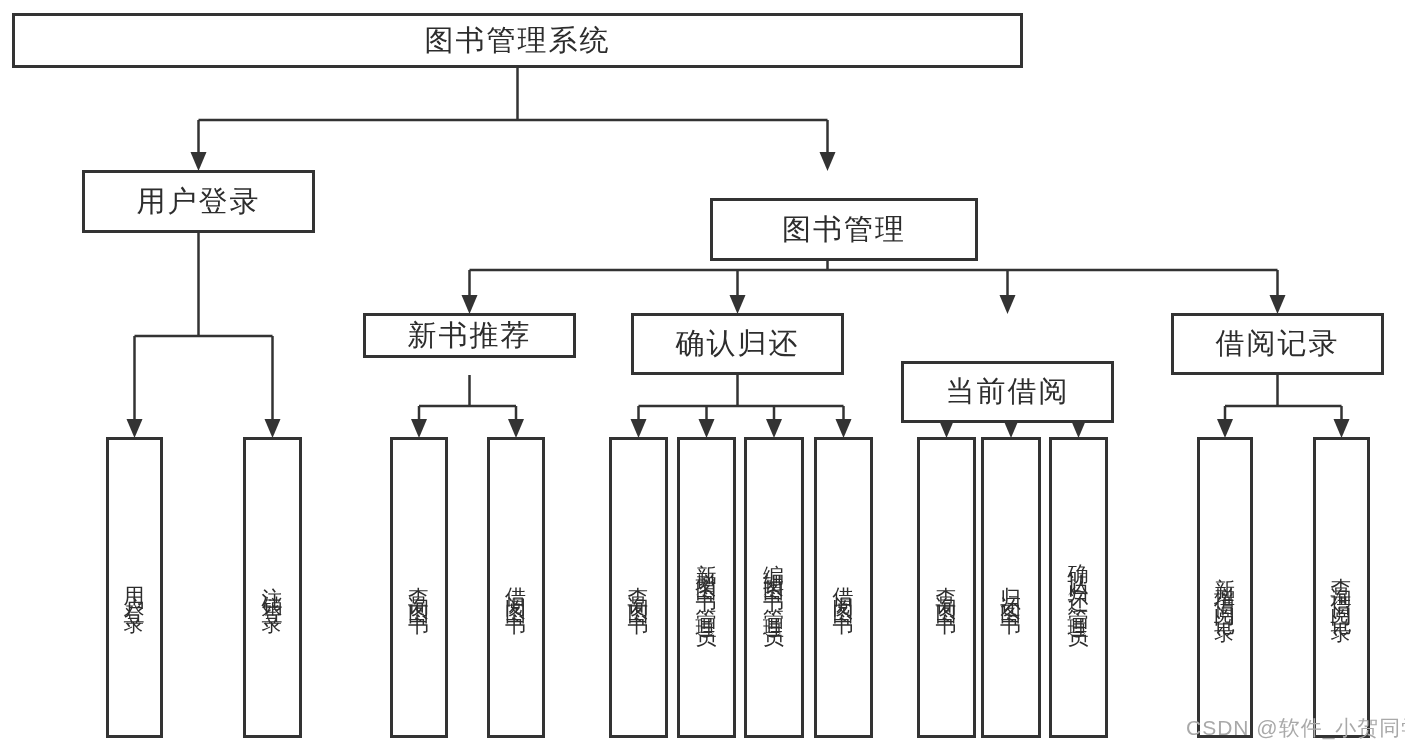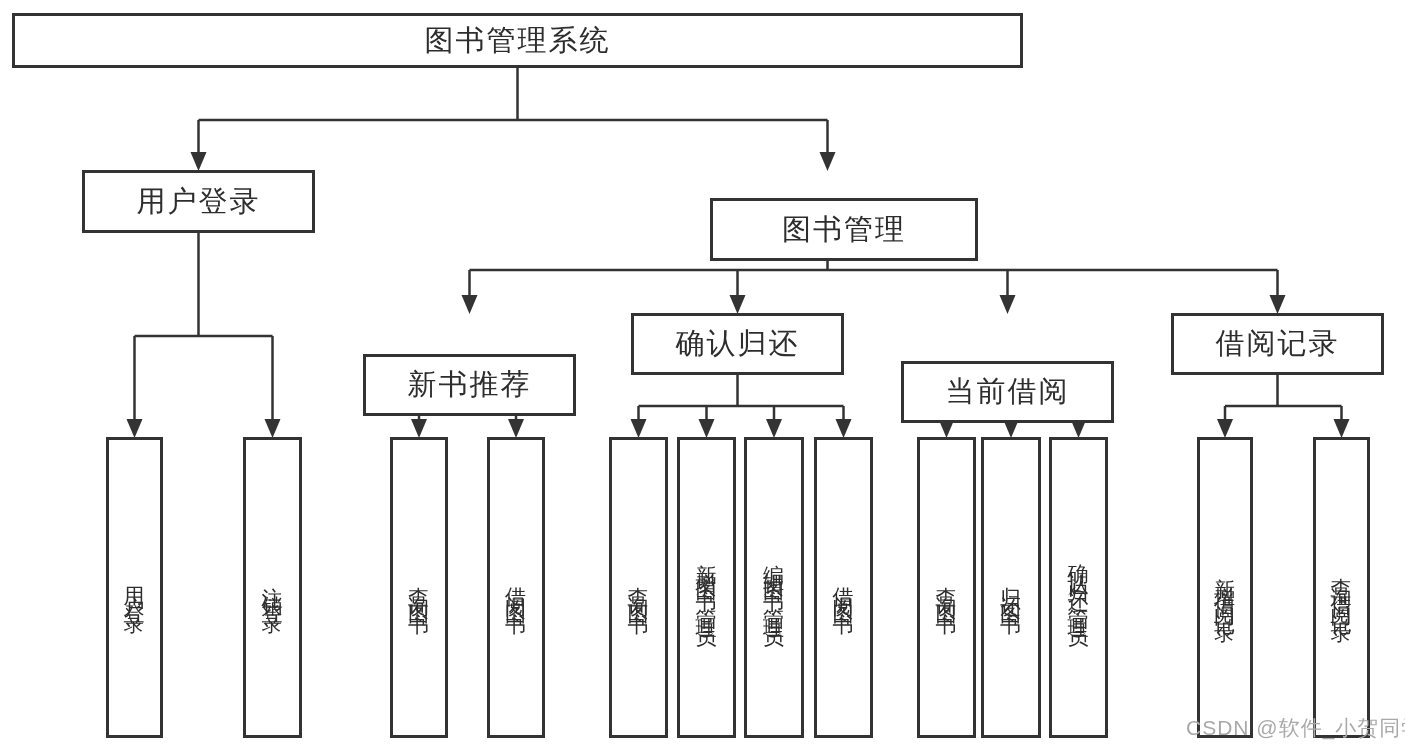--- a/index.html
+++ b/index.html
@@ -125,21 +125,21 @@
       <polygon points="1217,419 1233,419 1225,438"></polygon>
       <polygon points="1333.5,419 1349.5,419 1341.5,438"></polygon>
     </g>
   </svg>
 
   <div class="node" style="left:12px; top:13px; width:1011px; height:55px;">图书管理系统</div>
 
   <div class="node" style="left:82px; top:170px; width:233px; height:63px;">用户登录</div>
   <div class="node" style="left:710px; top:170px; width:268px; height:63px;margin-top:28px;">图书管理</div>
 
-  <div class="node" style="left:363px; top:313px; width:213px; height:62px;margin-top:41px;">新书推荐</div>
+  <div class="node" style="left:363px; top:313px; width:213px; height:45px;">新书推荐</div>
   <div class="node" style="left:631px; top:313px; width:213px; height:62px;">确认归还</div>
   <div class="node" style="left:901px; top:313px; width:213px; height:62px;margin-top:48px;">当前借阅</div>
   <div class="node" style="left:1171px; top:313px; width:213px; height:62px;">借阅记录</div>
 
   <div class="node vnode" style="left:106px; top:437px; width:57px; height:301px;">用户登录</div>
   <div class="node vnode" style="left:243px; top:437px; width:59px; height:301px;">注销登录</div>
 
   <div class="node vnode" style="left:390px; top:437px; width:58px; height:301px;">查询图书</div>
   <div class="node vnode" style="left:487px; top:437px; width:58px; height:301px;">借阅图书</div>
 

